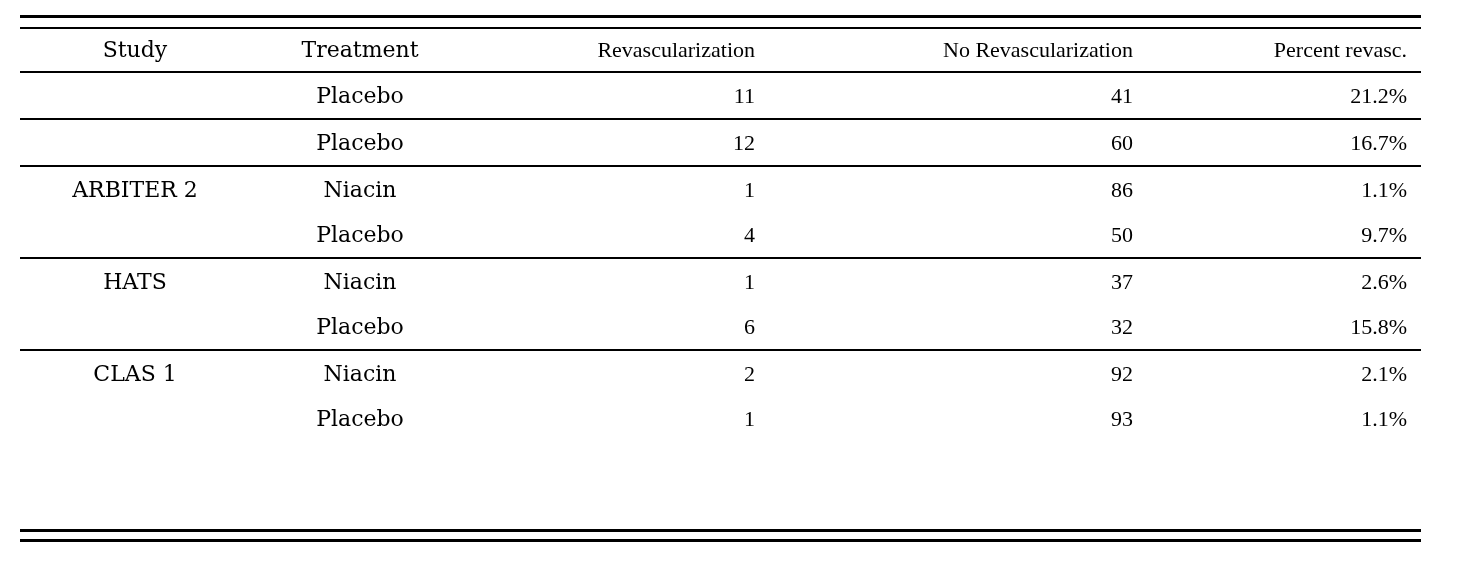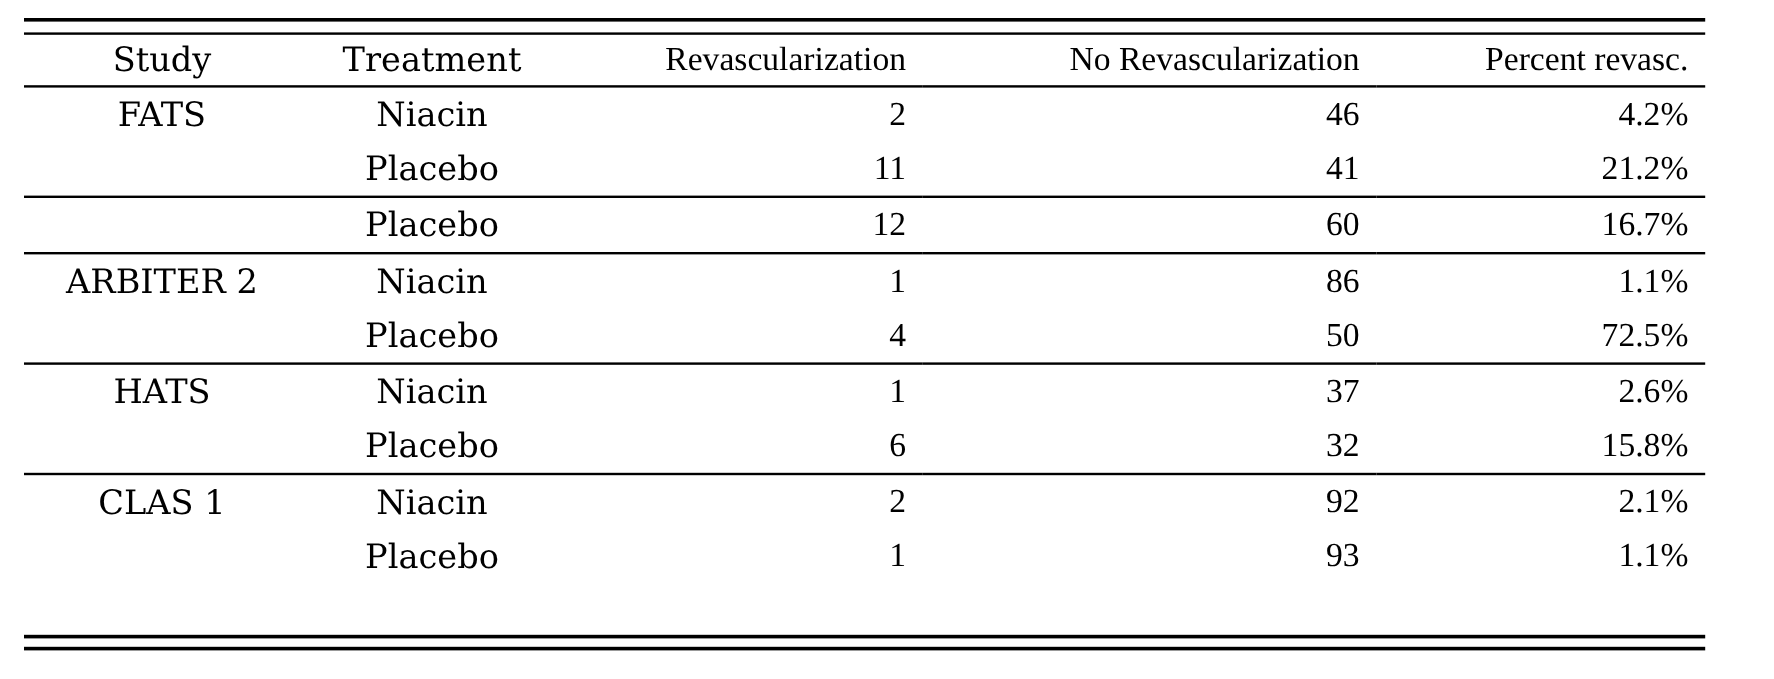--- a/index.html
+++ b/index.html
@@ -28,21 +28,21 @@
   .rule-bottom-1 { top: 529px; }
   .rule-bottom-2 { top: 539px; }
 
   table.study-table {
     position: absolute;
     left: 20px;
     top: 29px;
     width: 1401px;
     border-collapse: collapse;
     table-layout: fixed;
-    font-size: 28px;
+    font-size: 22px;
     line-height: 1;
     color: #000000;
   }
   col.col-study     { width: 230px; }
   col.col-treatment { width: 220px; }
   col.col-revasc    { width: 299px; }
   col.col-norevasc  { width: 378px; }
   col.col-percent   { width: 274px; }
 
   thead th {
@@ -86,27 +86,20 @@
       <tr>
         <th class="c">Study</th>
         <th class="c">Treatment</th>
         <th class="r">Revascularization</th>
         <th class="r">No Revascularization</th>
         <th class="r">Percent revasc.</th>
       </tr>
     </thead>
     <tbody>
 
-      <tr>
-        <td class="c">FATS</td>
-        <td class="c">Niacin</td>
-        <td class="r">2</td>
-        <td class="r">46</td>
-        <td class="r">4.2%</td>
-      </tr>
       <tr class="group-end">
         <td class="c"></td>
         <td class="c">Placebo</td>
         <td class="r">11</td>
         <td class="r">41</td>
         <td class="r">21.2%</td>
       </tr>
 
       <tr class="group-end">
         <td class="c"></td>
@@ -121,21 +114,21 @@
         <td class="c">Niacin</td>
         <td class="r">1</td>
         <td class="r">86</td>
         <td class="r">1.1%</td>
       </tr>
       <tr class="group-end">
         <td class="c"></td>
         <td class="c">Placebo</td>
         <td class="r">4</td>
         <td class="r">50</td>
-        <td class="r">72.5%</td>
+        <td class="r">9.7%</td>
       </tr>
 
       <tr>
         <td class="c">HATS</td>
         <td class="c">Niacin</td>
         <td class="r">1</td>
         <td class="r">37</td>
         <td class="r">2.6%</td>
       </tr>
       <tr class="group-end">

